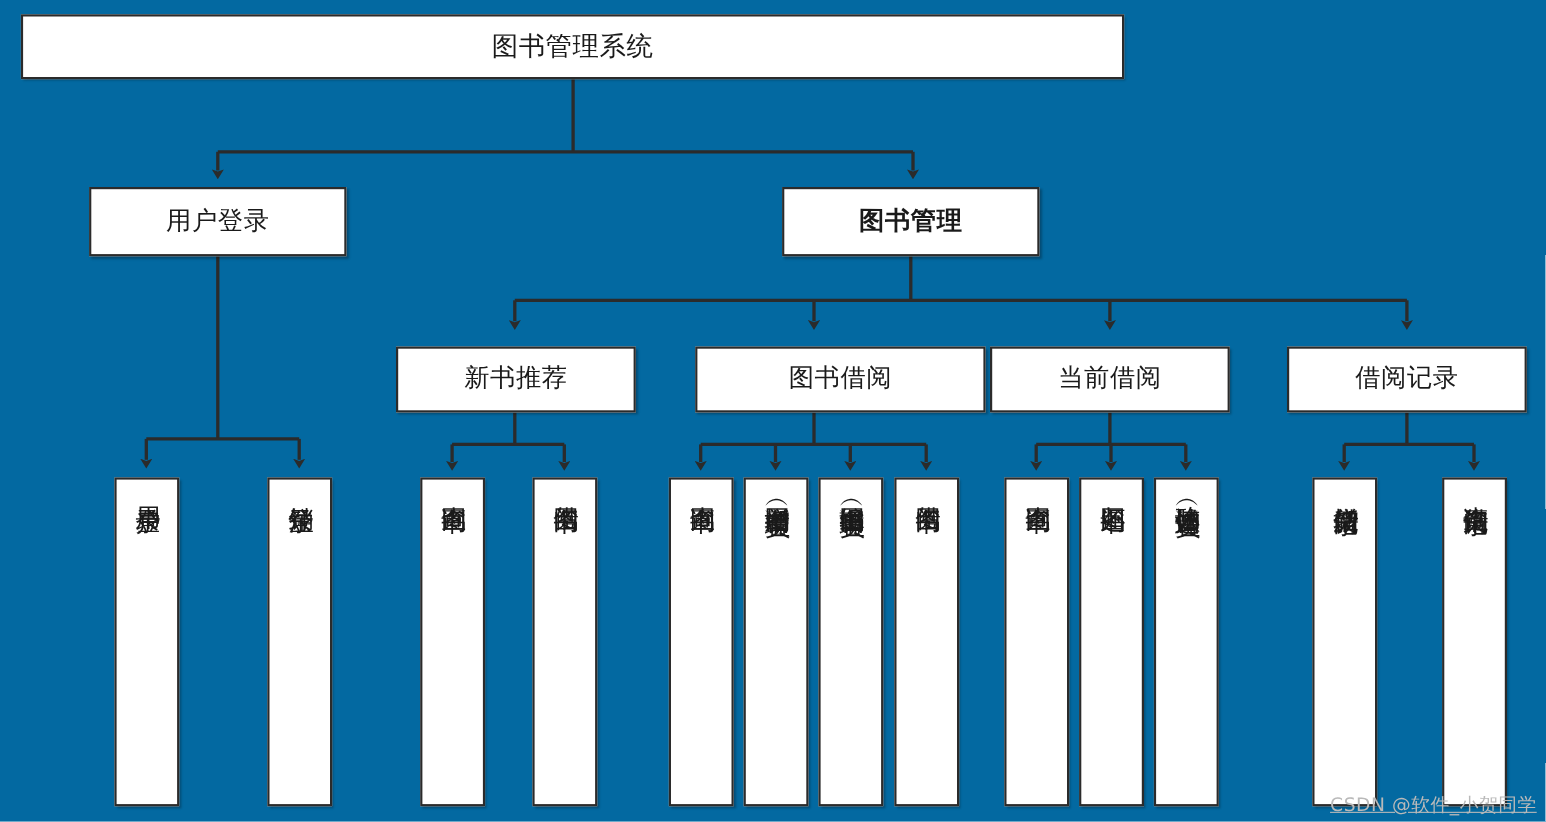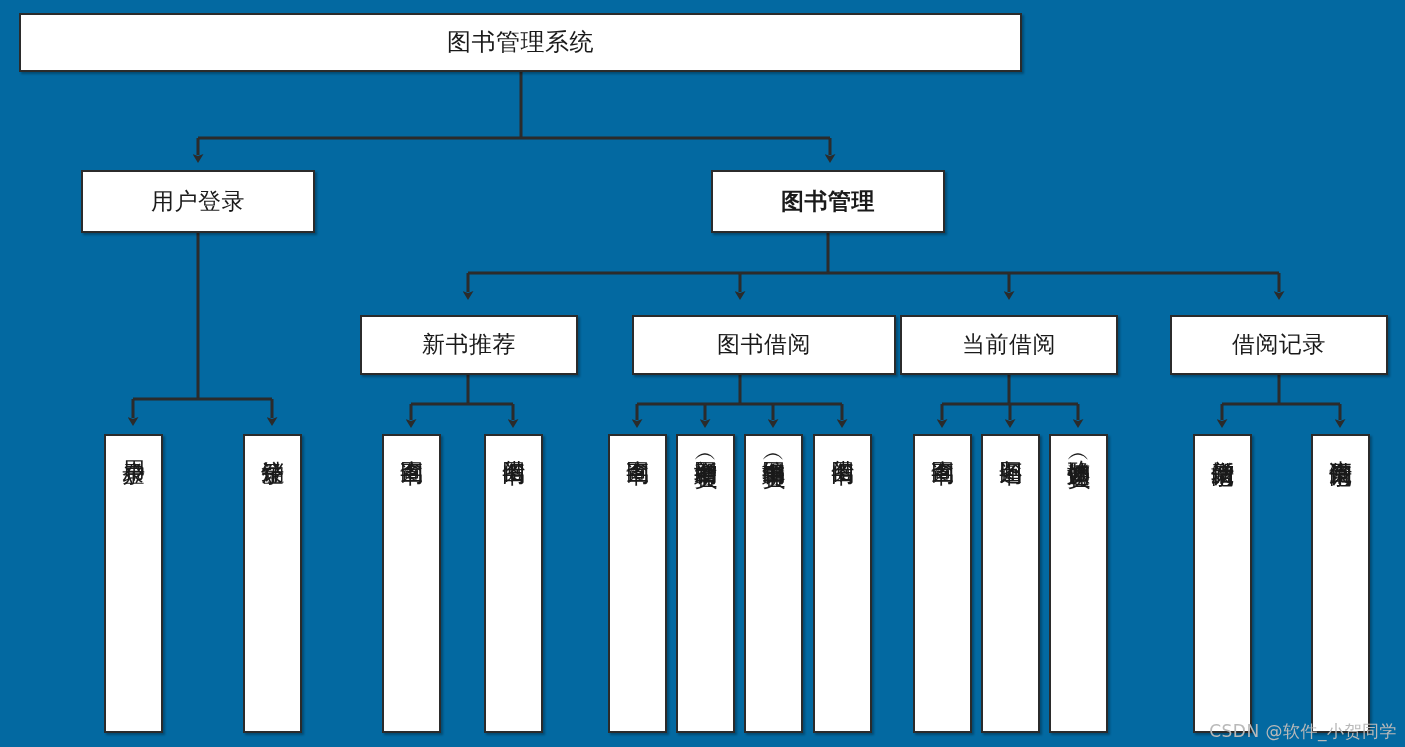--- a/index.html
+++ b/index.html
@@ -65,20 +65,21 @@
   }
   .watermark {
     position: absolute;
     right: 8px;
     bottom: 4px;
     font-size: 17px;
     color: #b9b9b9;
     letter-spacing: 0.5px;
     white-space: nowrap;
     font-family: "DejaVu Sans", "Liberation Sans", sans-serif;
+    text-decoration: underline;
   }
 </style>
 </head>
 <body>
 
 <div id="canvas">
 
   <svg id="wires" viewBox="0 0 1405 747" xmlns="http://www.w3.org/2000/svg">
     <defs>
       <marker id="arrow" markerWidth="9" markerHeight="11" refX="1" refY="5.5" orient="auto" markerUnits="userSpaceOnUse">

